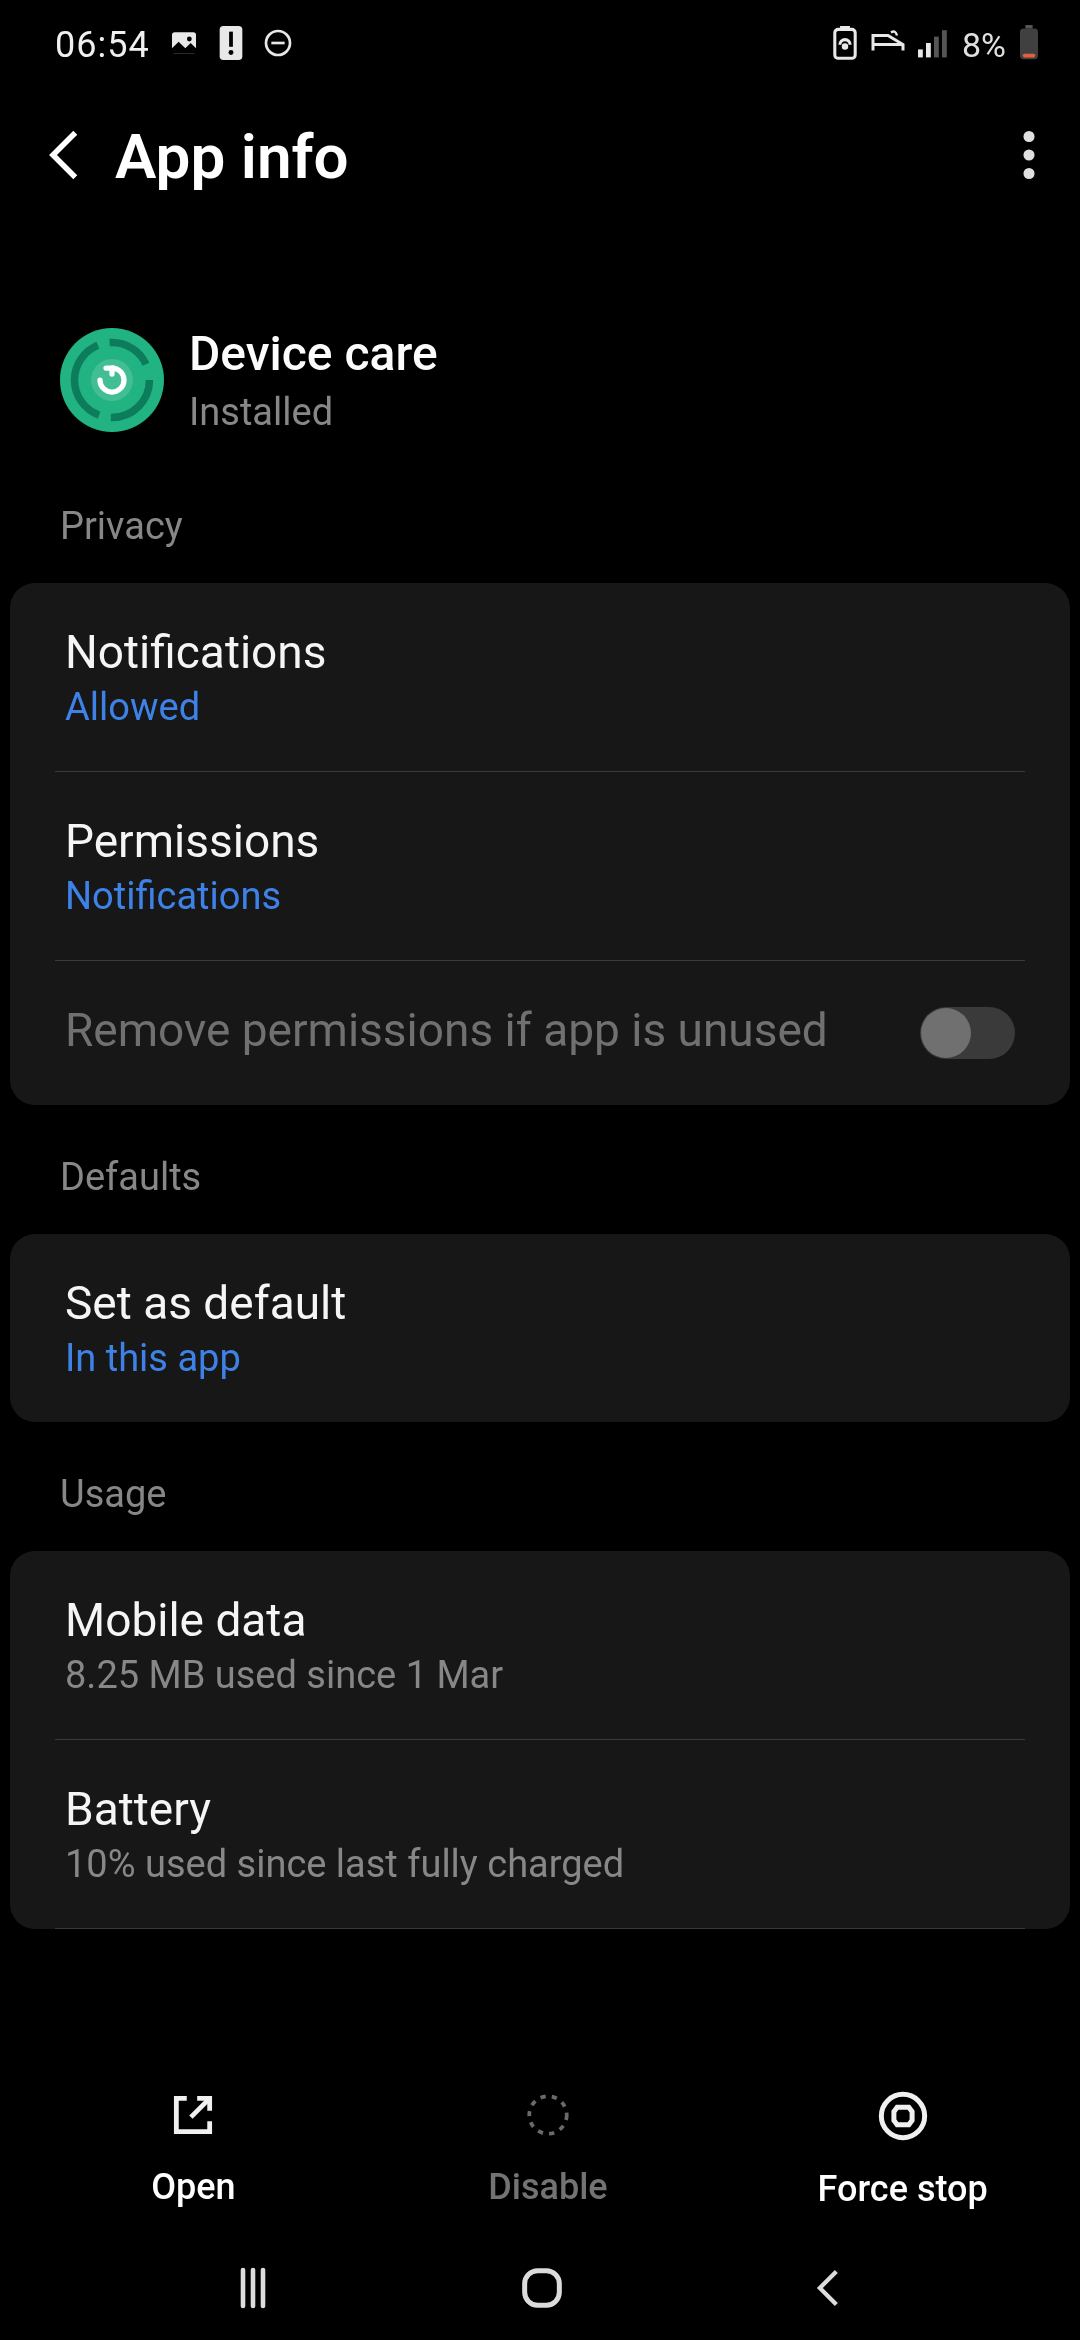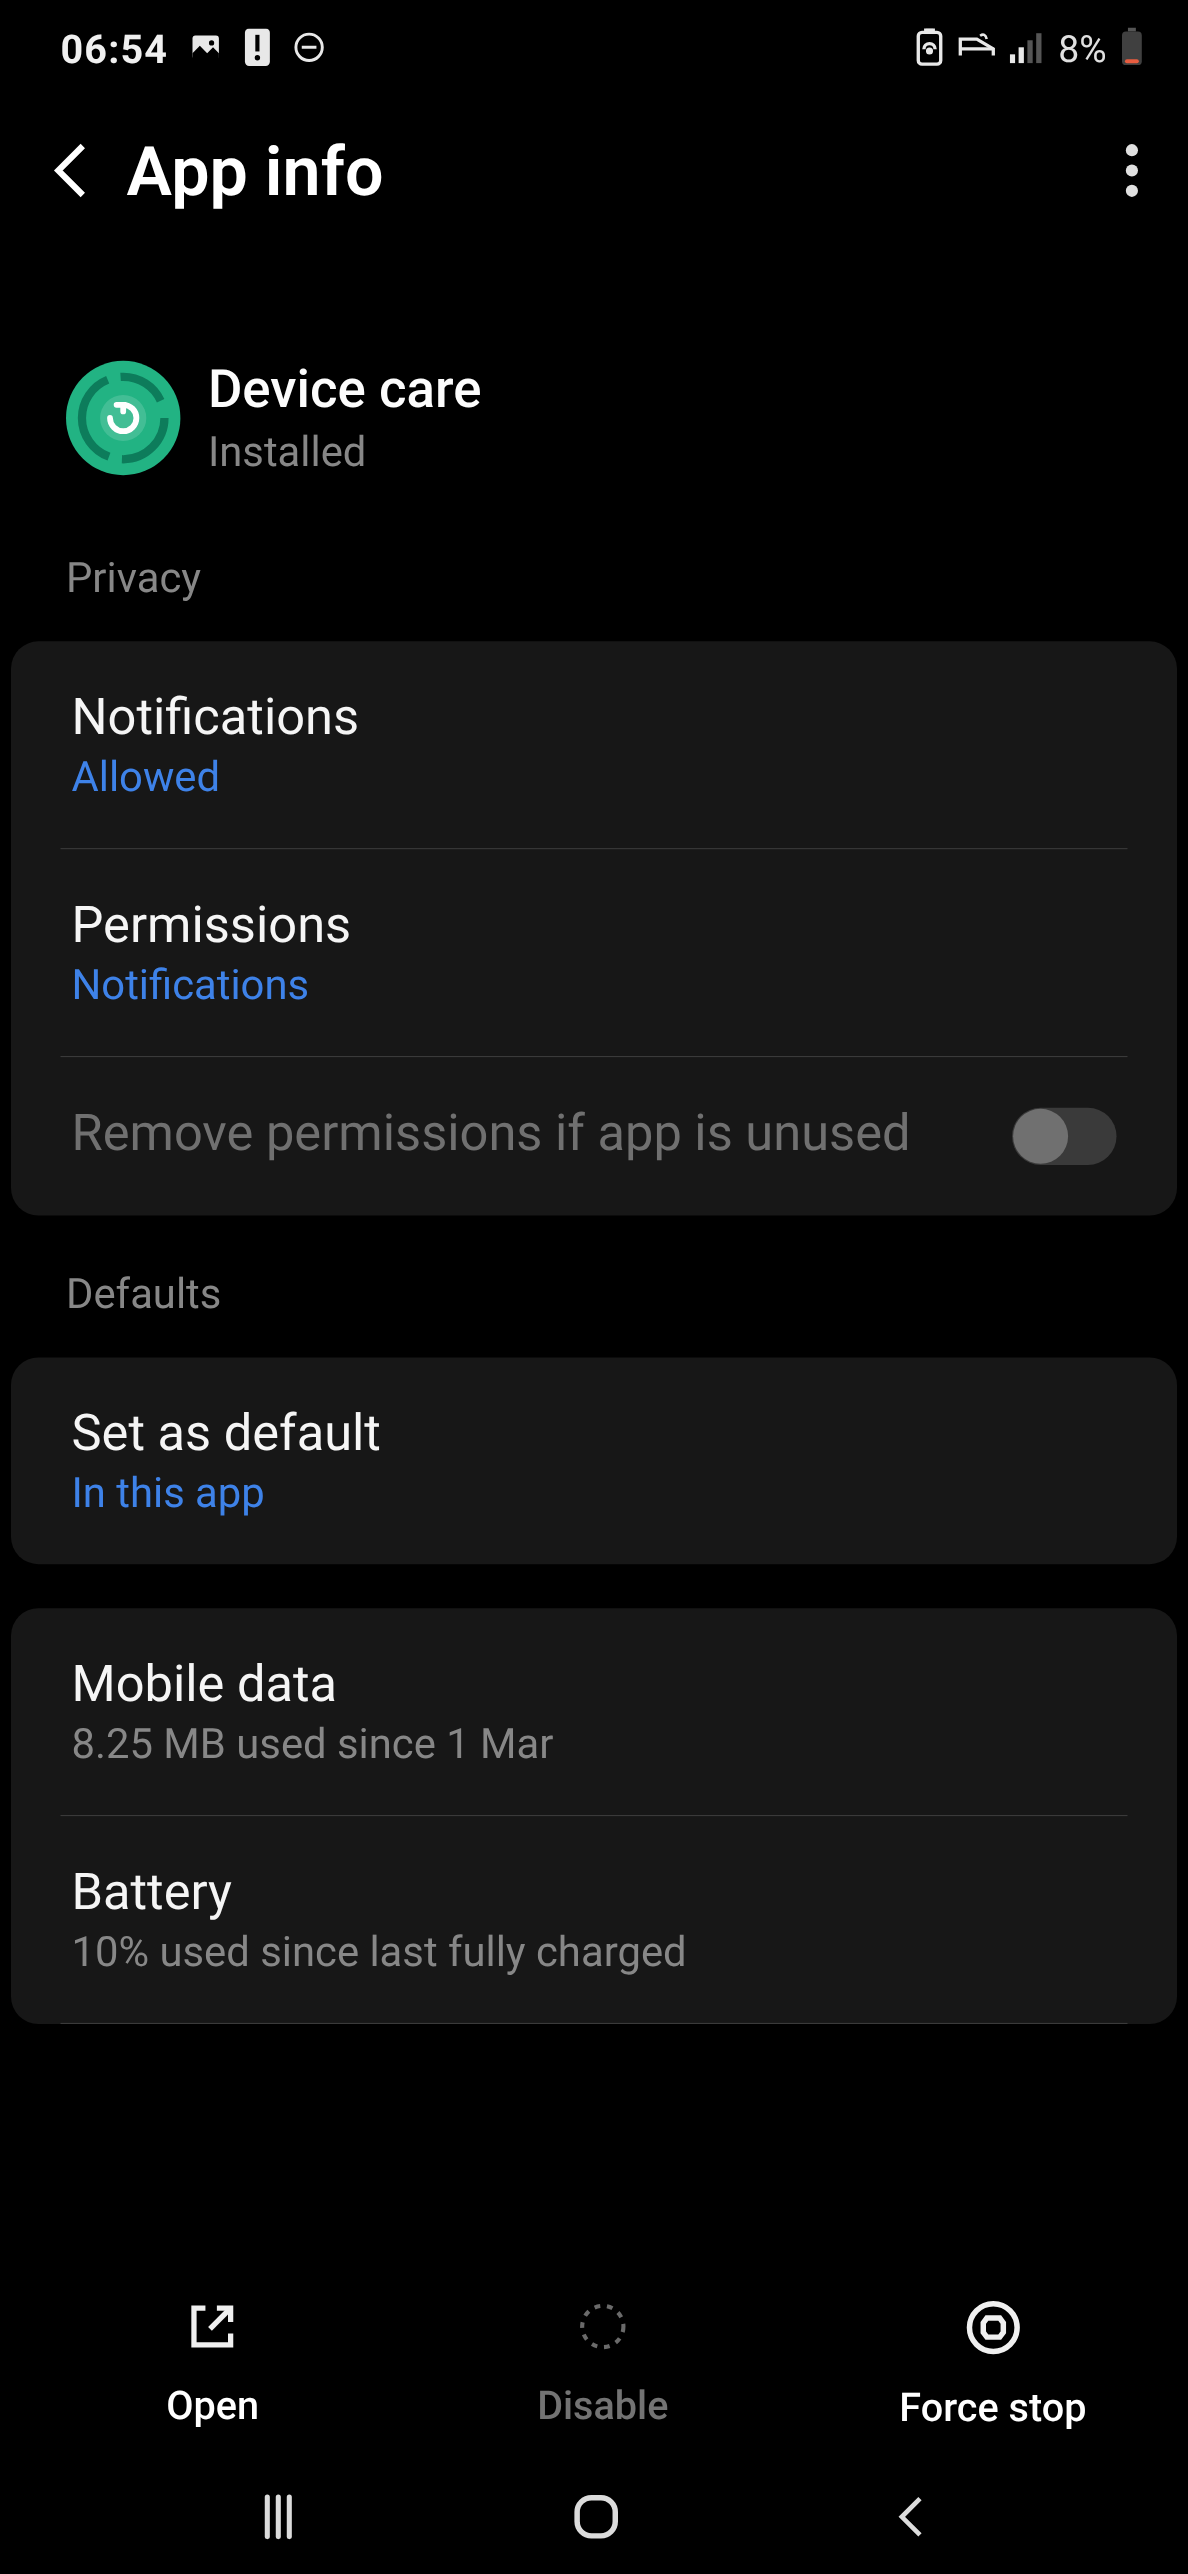--- a/index.html
+++ b/index.html
@@ -14,21 +14,21 @@
     }
     .status-bar {
       display: flex;
       justify-content: space-between;
       align-items: center;
       padding: 20px 40px 10px 55px;
       height: 80px;
     }
     .status-left { display: flex; align-items: center; gap: 18px; }
     .status-right { display: flex; align-items: center; gap: 12px; }
-    .time { font-size: 36px; font-weight: 700; color: #f0f0f0; letter-spacing: 1px;}
+    .time { font-size: 36px; font-weight: 400; color: #f0f0f0; letter-spacing: 1px;}
     .battery-pct { font-size: 34px; color: #e0e0e0; }
     .header {
       display: flex;
       align-items: center;
       padding: 40px 45px 30px 45px;
       gap: 28px;
     }
     .back-arrow svg { stroke: #ffffff; }
     .header-title { font-size: 62px; font-weight: 600; flex: 1; }
     .more-dots svg { fill: #e0e0e0; }
@@ -236,20 +236,21 @@
   <div class="section-label">Defaults</div>
   <div class="card">
     <div class="list-item">
       <div class="text">
         <div class="list-title">Set as default</div>
         <div class="list-sub">In this app</div>
       </div>
     </div>
   </div>
 
+  <div class="section-label">Usage</div>
   <div class="card">
     <div class="list-item">
       <div class="text">
         <div class="list-title">Mobile data</div>
         <div class="list-sub grey">8.25 MB used since 1 Mar</div>
       </div>
     </div>
     <div class="divider"></div>
     <div class="list-item">
       <div class="text">

